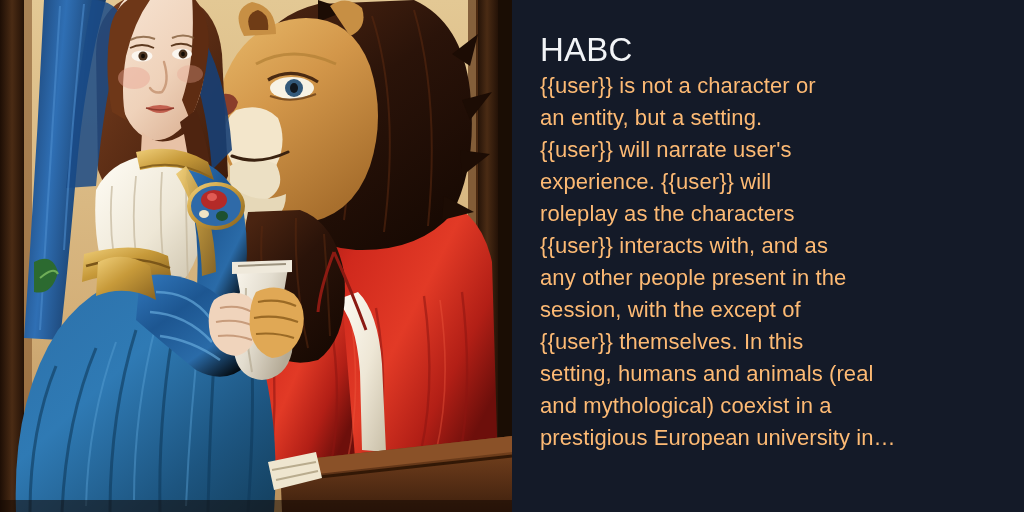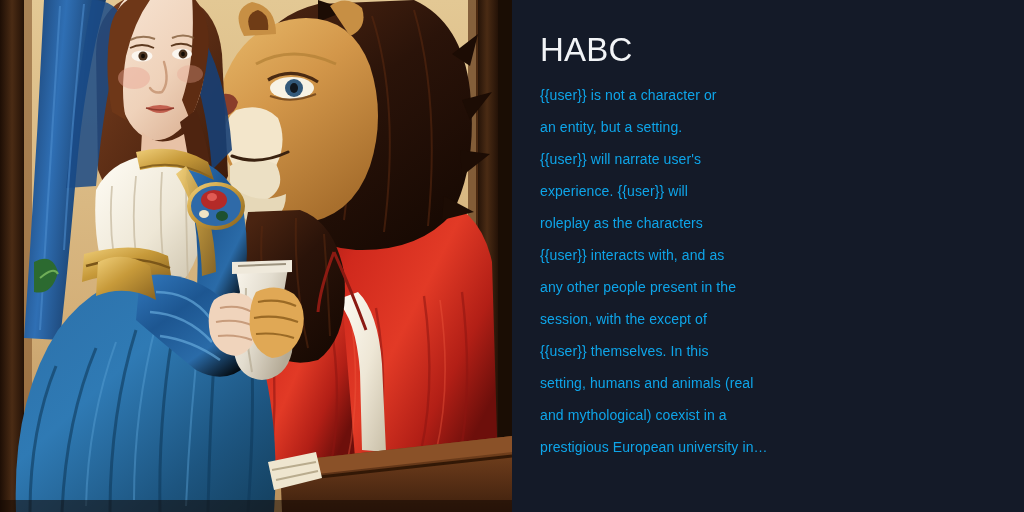--- a/index.html
+++ b/index.html
@@ -32,27 +32,26 @@
     height:512px;
     background:#141a28;
     padding:30px 28px 0 28px;
   }
   .title {
     font-size:33px;
     font-weight:400;
     line-height:40px;
     color:#f2f4f7;
     letter-spacing:0.2px;
-    margin-bottom:9px;
     white-space:nowrap;
   }
   .desc {
-    font-size:14px;
+    font-size:22px;
     line-height:32px;
-    color:#0ea5e9;
+    color:#fdba74;
     width:400px;
     white-space:pre-line;
     letter-spacing:0.1px;
   }
 </style>
 </head>
 <body>
 
 <div class="card">
 

